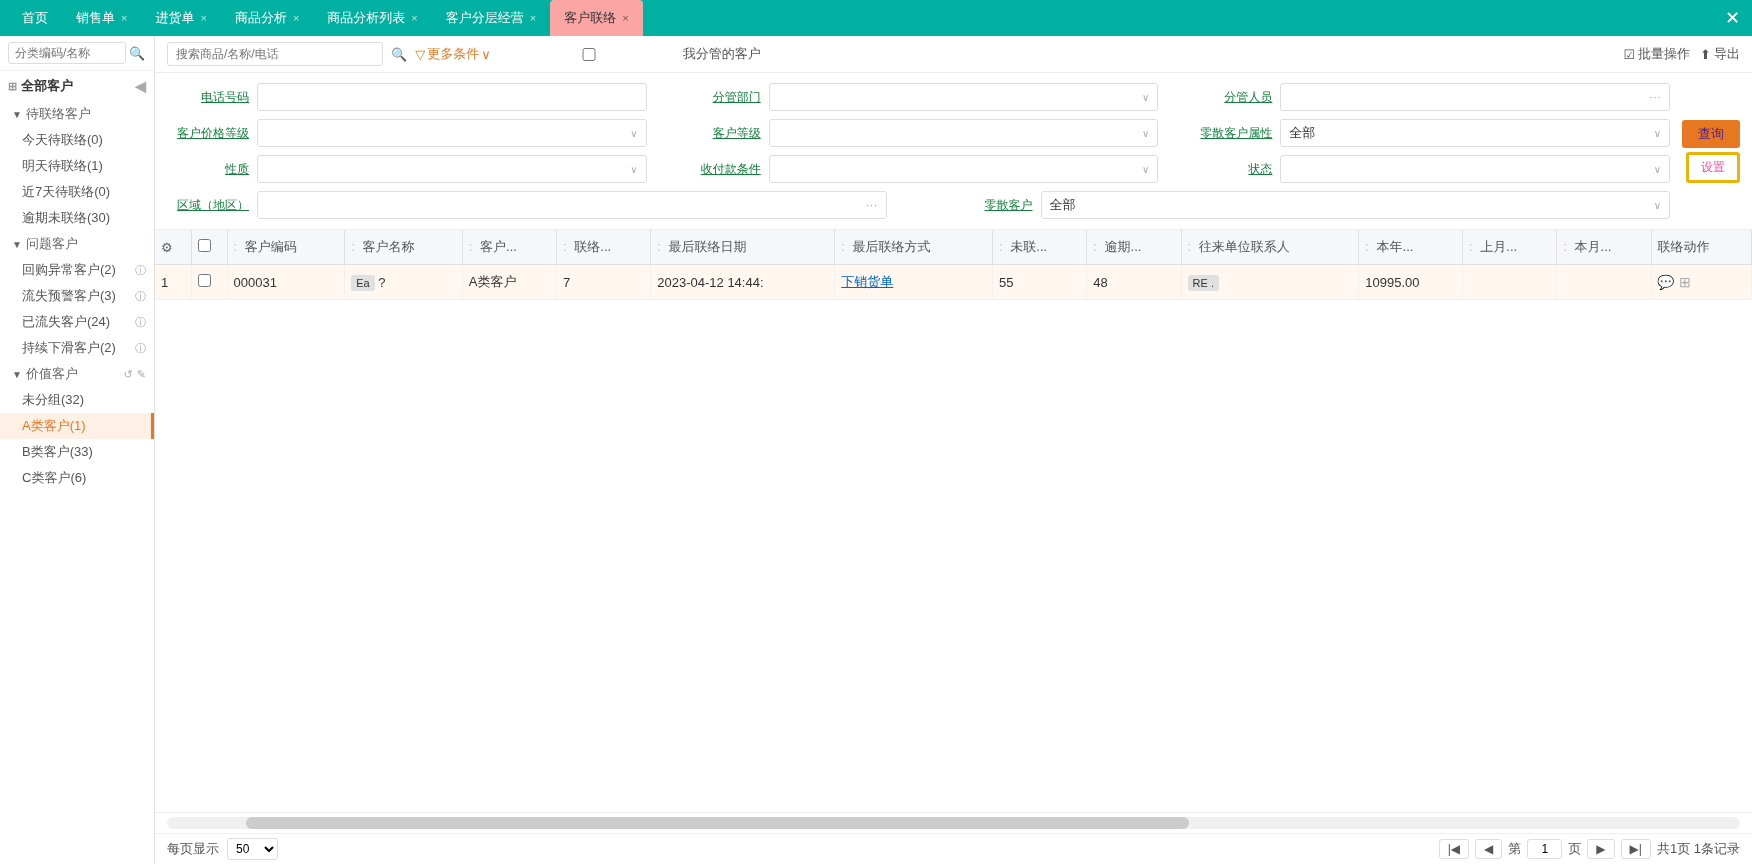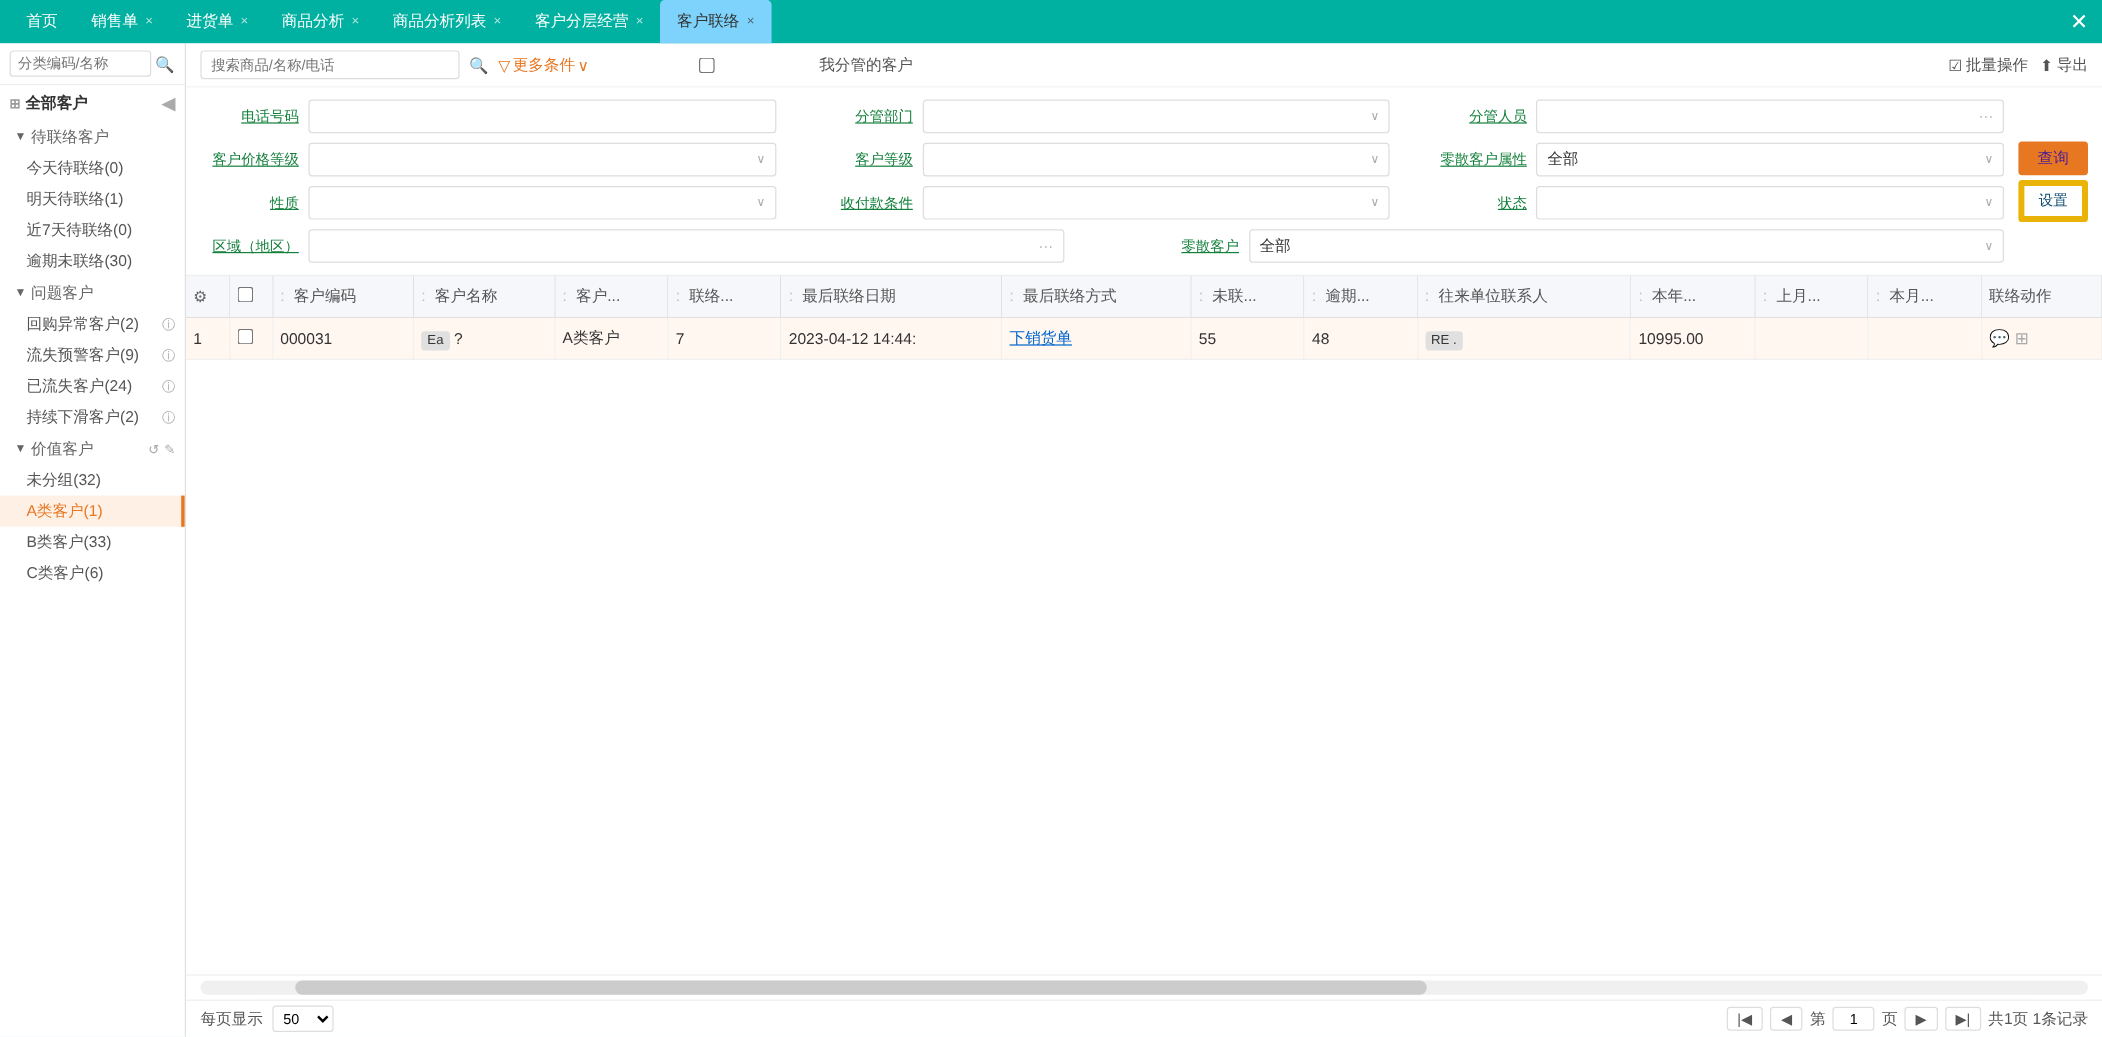--- a/index.html
+++ b/index.html
@@ -25,21 +25,21 @@
       font-size: 13px;
       white-space: nowrap;
       position: relative;
     }
     .nav-item .close-x {
       margin-left: 6px;
       font-size: 11px;
       opacity: 0.7;
     }
     .nav-item.active {
-      background: #7dd3fc;
+      background: #fca5a5;
       color: #333;
       border-radius: 4px 4px 0 0;
     }
     .nav-item.active .close-x { color: #333; }
     .nav-home { font-size: 13px; }
     .nav-close-all {
       position: absolute;
       right: 12px;
       font-size: 18px;
       cursor: pointer;
@@ -357,22 +357,22 @@
       background: #e87722;
       color: #4c1d95;
       border: none;
       border-radius: 3px;
       padding: 5px 16px;
       cursor: pointer;
       font-size: 13px;
     }
     .setting-btn {
       background: white;
-      color: #0c4a6e;
-      border: 5px solid #eab308;
+      color: #ec4899;
+      border: 3px solid #eab308;
       border-radius: 3px;
       padding: 4px 12px;
       cursor: pointer;
       font-size: 12px;
     }
     .filter-actions {
       display: flex;
       flex-direction: column;
       align-items: flex-end;
       justify-content: center;
@@ -453,21 +453,21 @@
 
     <div class="sidebar-group-label">
       <span class="arrow">▼</span>
       <span>问题客户</span>
     </div>
     <div class="sidebar-item">
       <span>回购异常客户(2)</span>
       <span class="info-icon">ⓘ</span>
     </div>
     <div class="sidebar-item">
-      <span>流失预警客户(9)</span>
+      <span>流失预警客户(3)</span>
       <span class="info-icon">ⓘ</span>
     </div>
     <div class="sidebar-item">
       <span>已流失客户(24)</span>
       <span class="info-icon">ⓘ</span>
     </div>
     <div class="sidebar-item">
       <span>持续下滑客户(2)</span>
       <span class="info-icon">ⓘ</span>
     </div>

